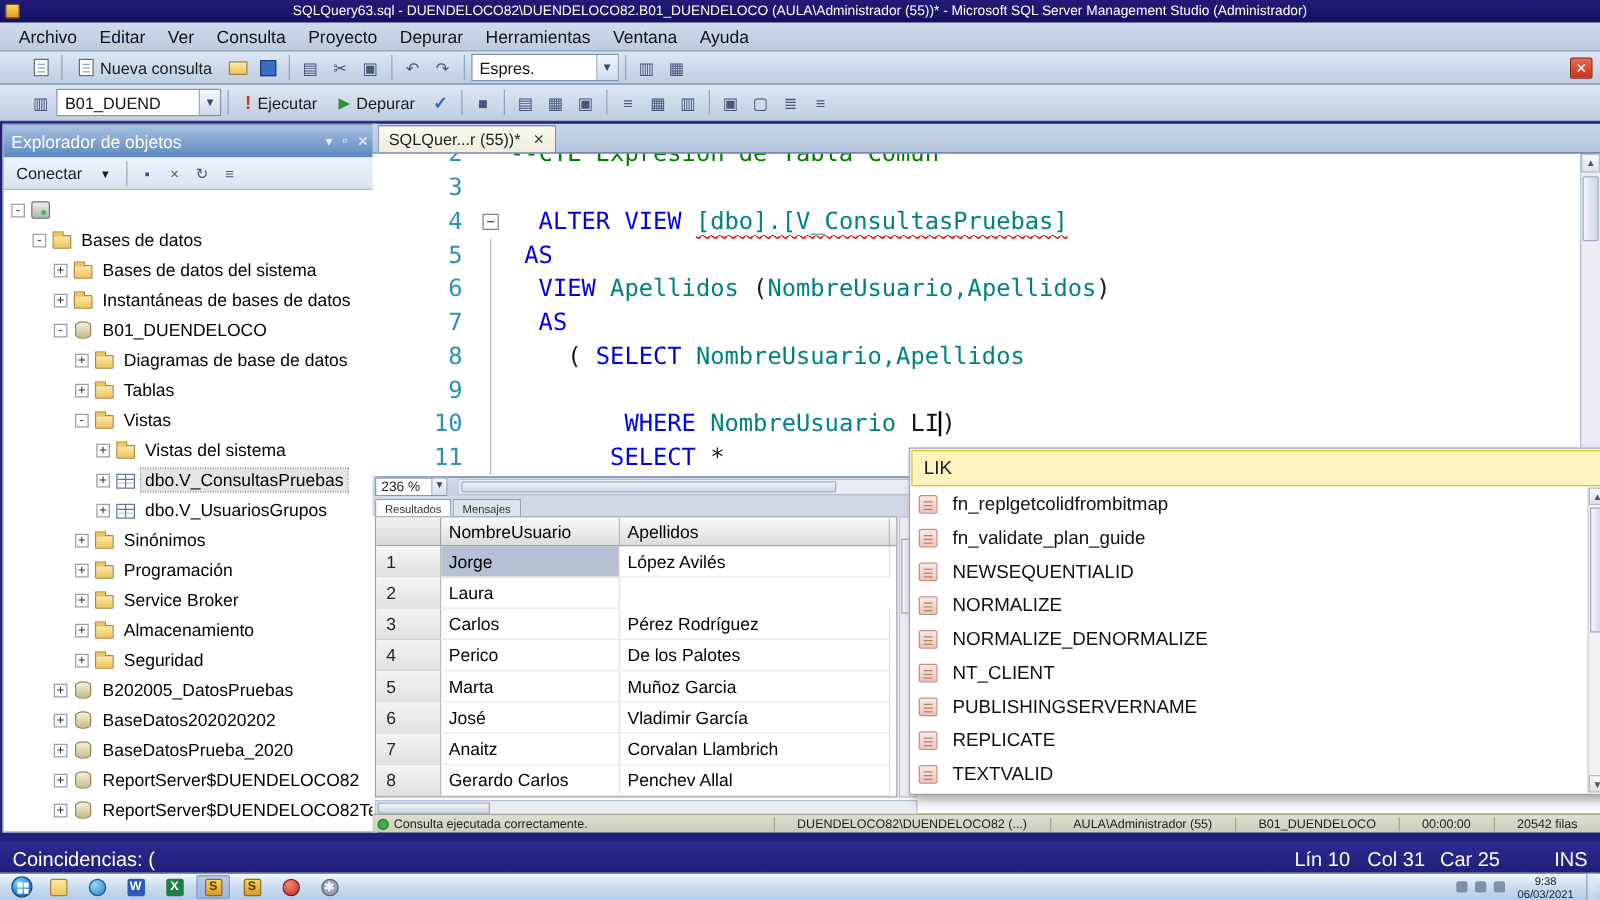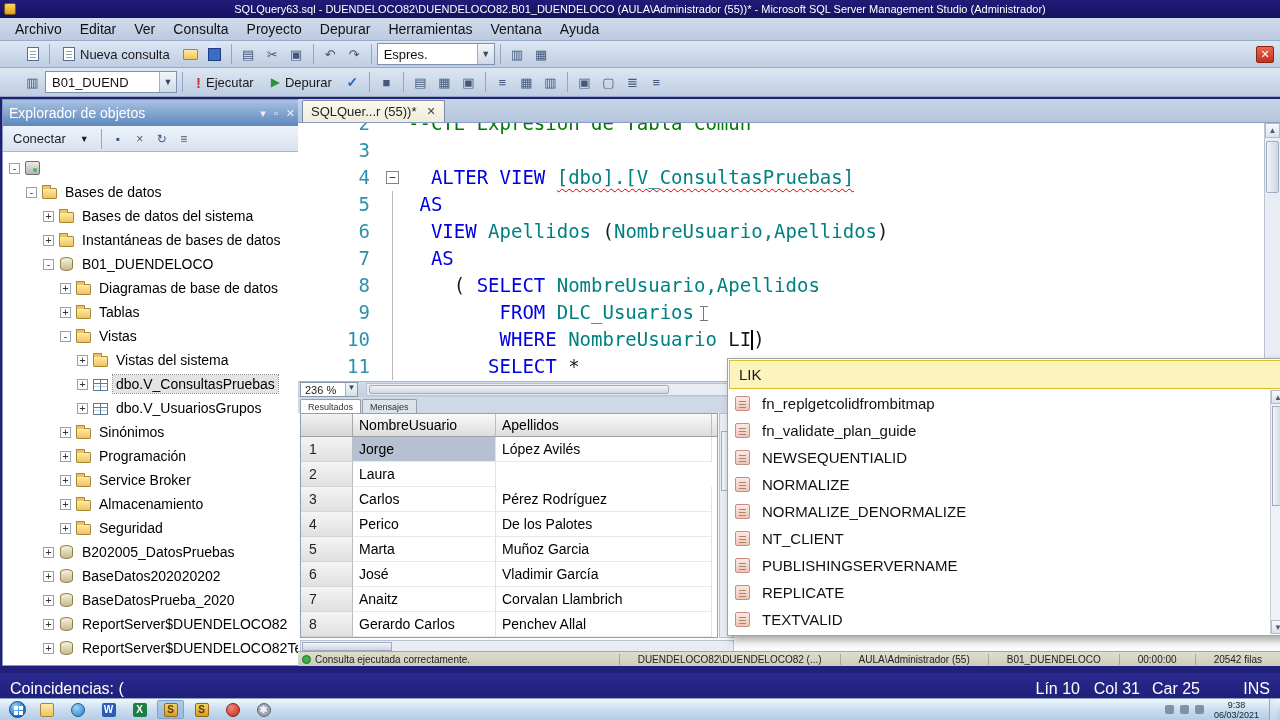--- a/index.html
+++ b/index.html
@@ -411,21 +411,20 @@
         <span class="ltext"><span class="tk-p">  </span><span class="tk-k">AS</span></span>
       </div>
       <div class="code-line">
         <span class="ln">8</span>
         <span class="fold guide"></span>
         <span class="ltext"><span class="tk-p">    ( </span><span class="tk-k">SELECT </span><span class="tk-o">NombreUsuario,Apellidos</span></span>
       </div>
       <div class="code-line">
         <span class="ln">9</span>
         <span class="fold guide"></span>
-        <span class="ltext"><span class="tk-p">        </span><span class="tk-k">FROM </span><span class="tk-o">DLC_Usuarios</span><span class="ibeam"></span></span>
       </div>
       <div class="code-line">
         <span class="ln">10</span>
         <span class="fold guide"></span>
         <span class="ltext"><span class="tk-p">        </span><span class="tk-k">WHERE </span><span class="tk-o">NombreUsuario </span><span class="tk-p">LI</span><span class="caret"></span><span class="tk-p">)</span></span>
       </div>
       <div class="code-line">
         <span class="ln">11</span>
         <span class="fold guide"></span>
         <span class="ltext"><span class="tk-p">       </span><span class="tk-k">SELECT </span><span class="tk-p">*</span></span>

